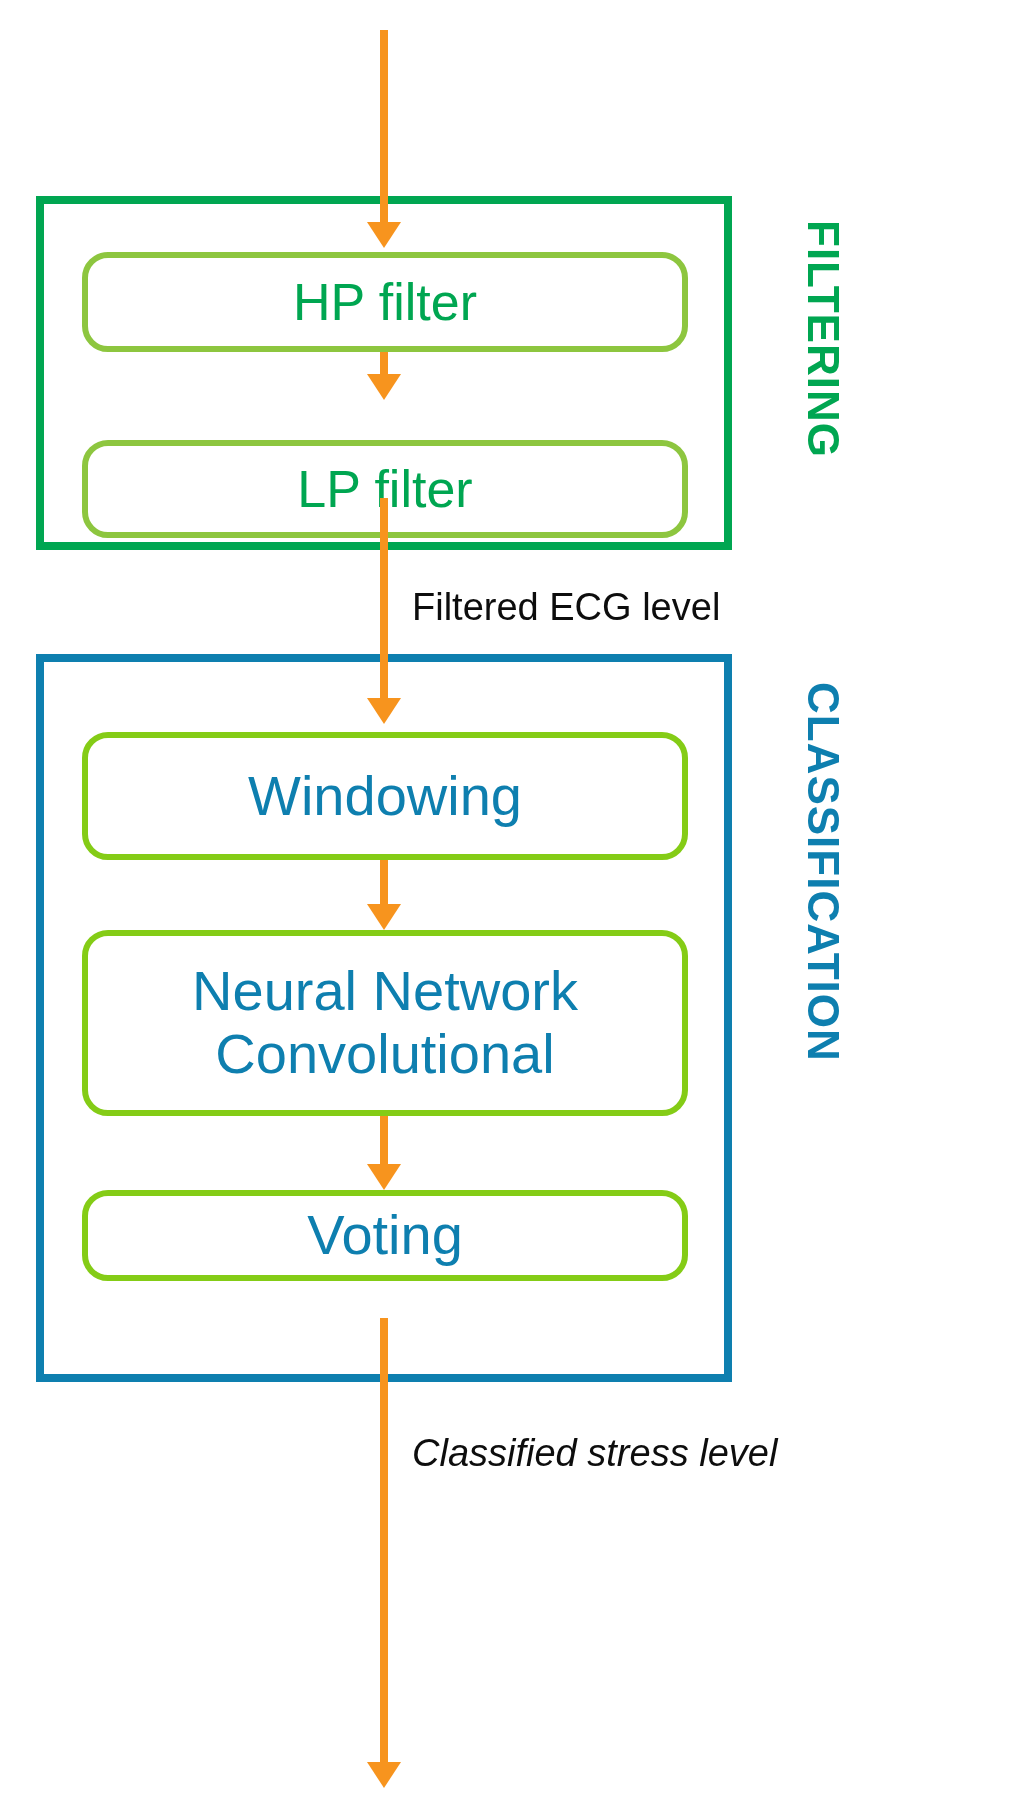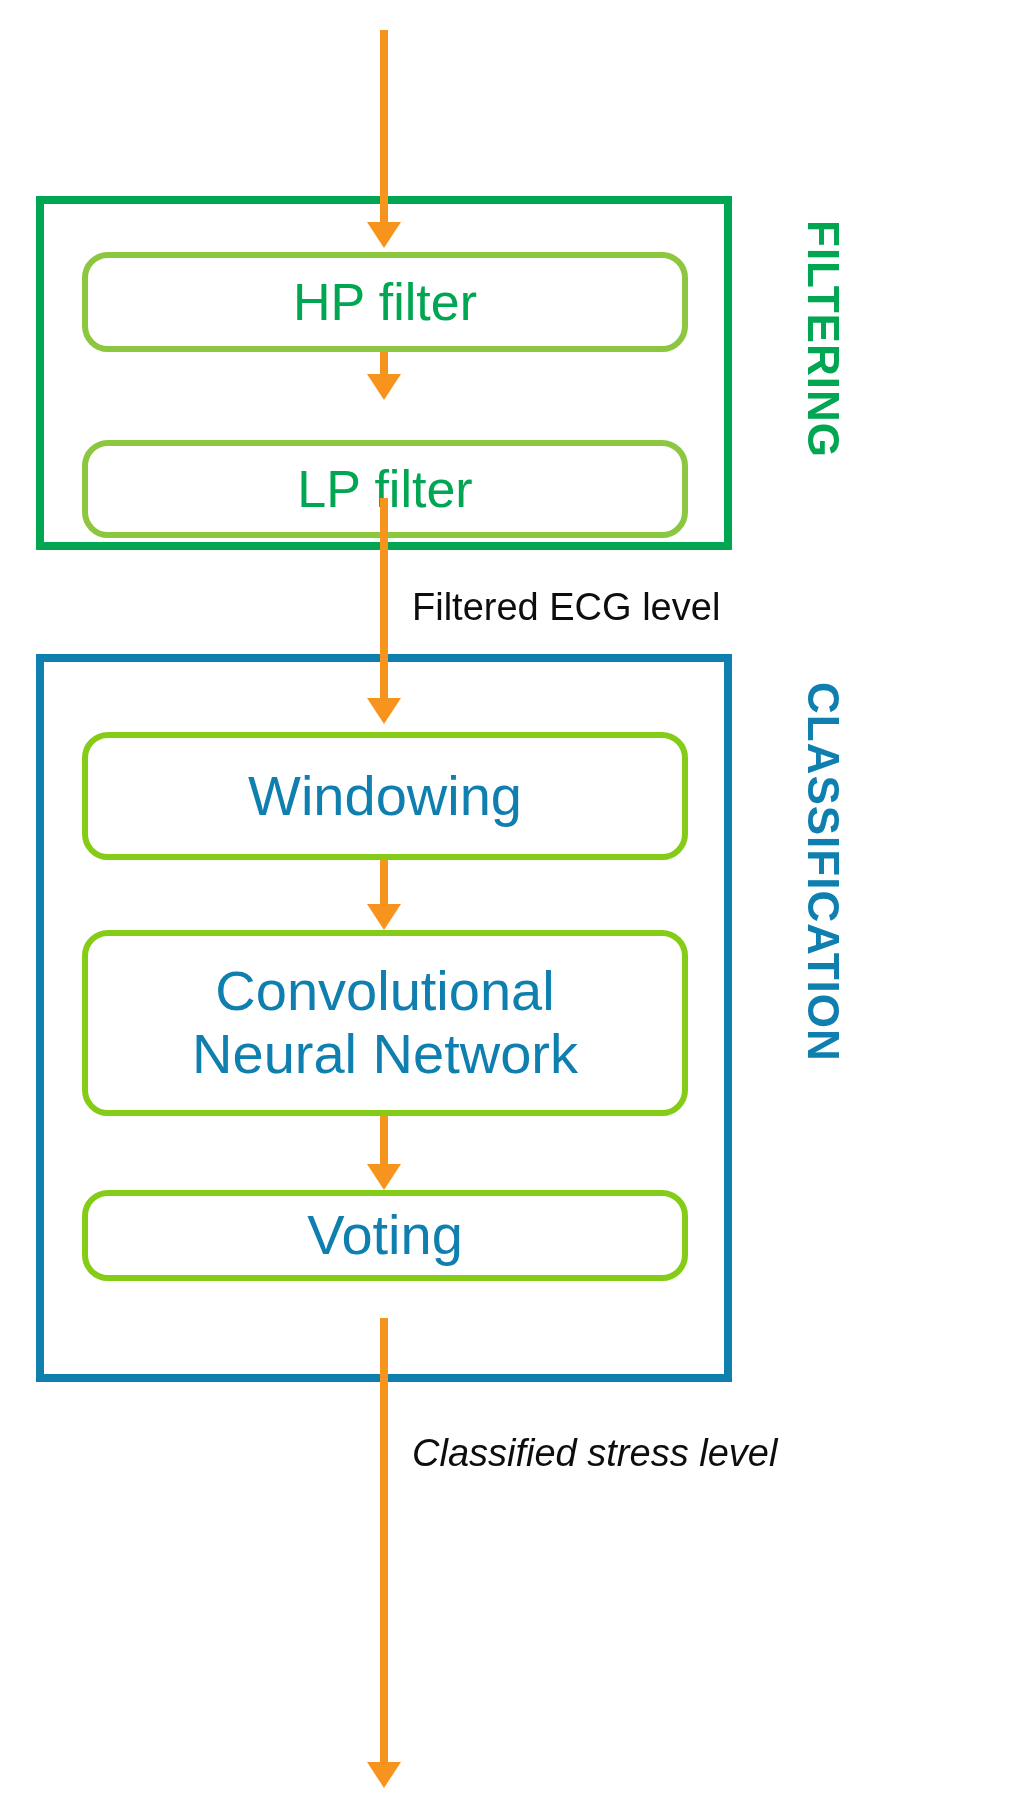--- a/index.html
+++ b/index.html
@@ -153,22 +153,22 @@
   <div class="step blue" style="left:82px; top:732px; width:606px; height:128px;">
     <span>Windowing</span>
   </div>
 
   <div class="arrow" style="left:366px; top:860px; width:36px; height:70px;">
     <div class="shaft" style="height:46px;"></div>
     <div class="head"></div>
   </div>
 
   <div class="step blue" style="left:82px; top:930px; width:606px; height:186px; flex-direction:column;">
+    <span>Neural Network</span>
     <span>Convolutional</span>
-    <span>Neural Network</span>
   </div>
 
   <div class="arrow" style="left:366px; top:1116px; width:36px; height:74px;">
     <div class="shaft" style="height:48px;"></div>
     <div class="head"></div>
   </div>
 
   <div class="step blue" style="left:82px; top:1190px; width:606px; height:91px;">
     <span>Voting</span>
   </div>

